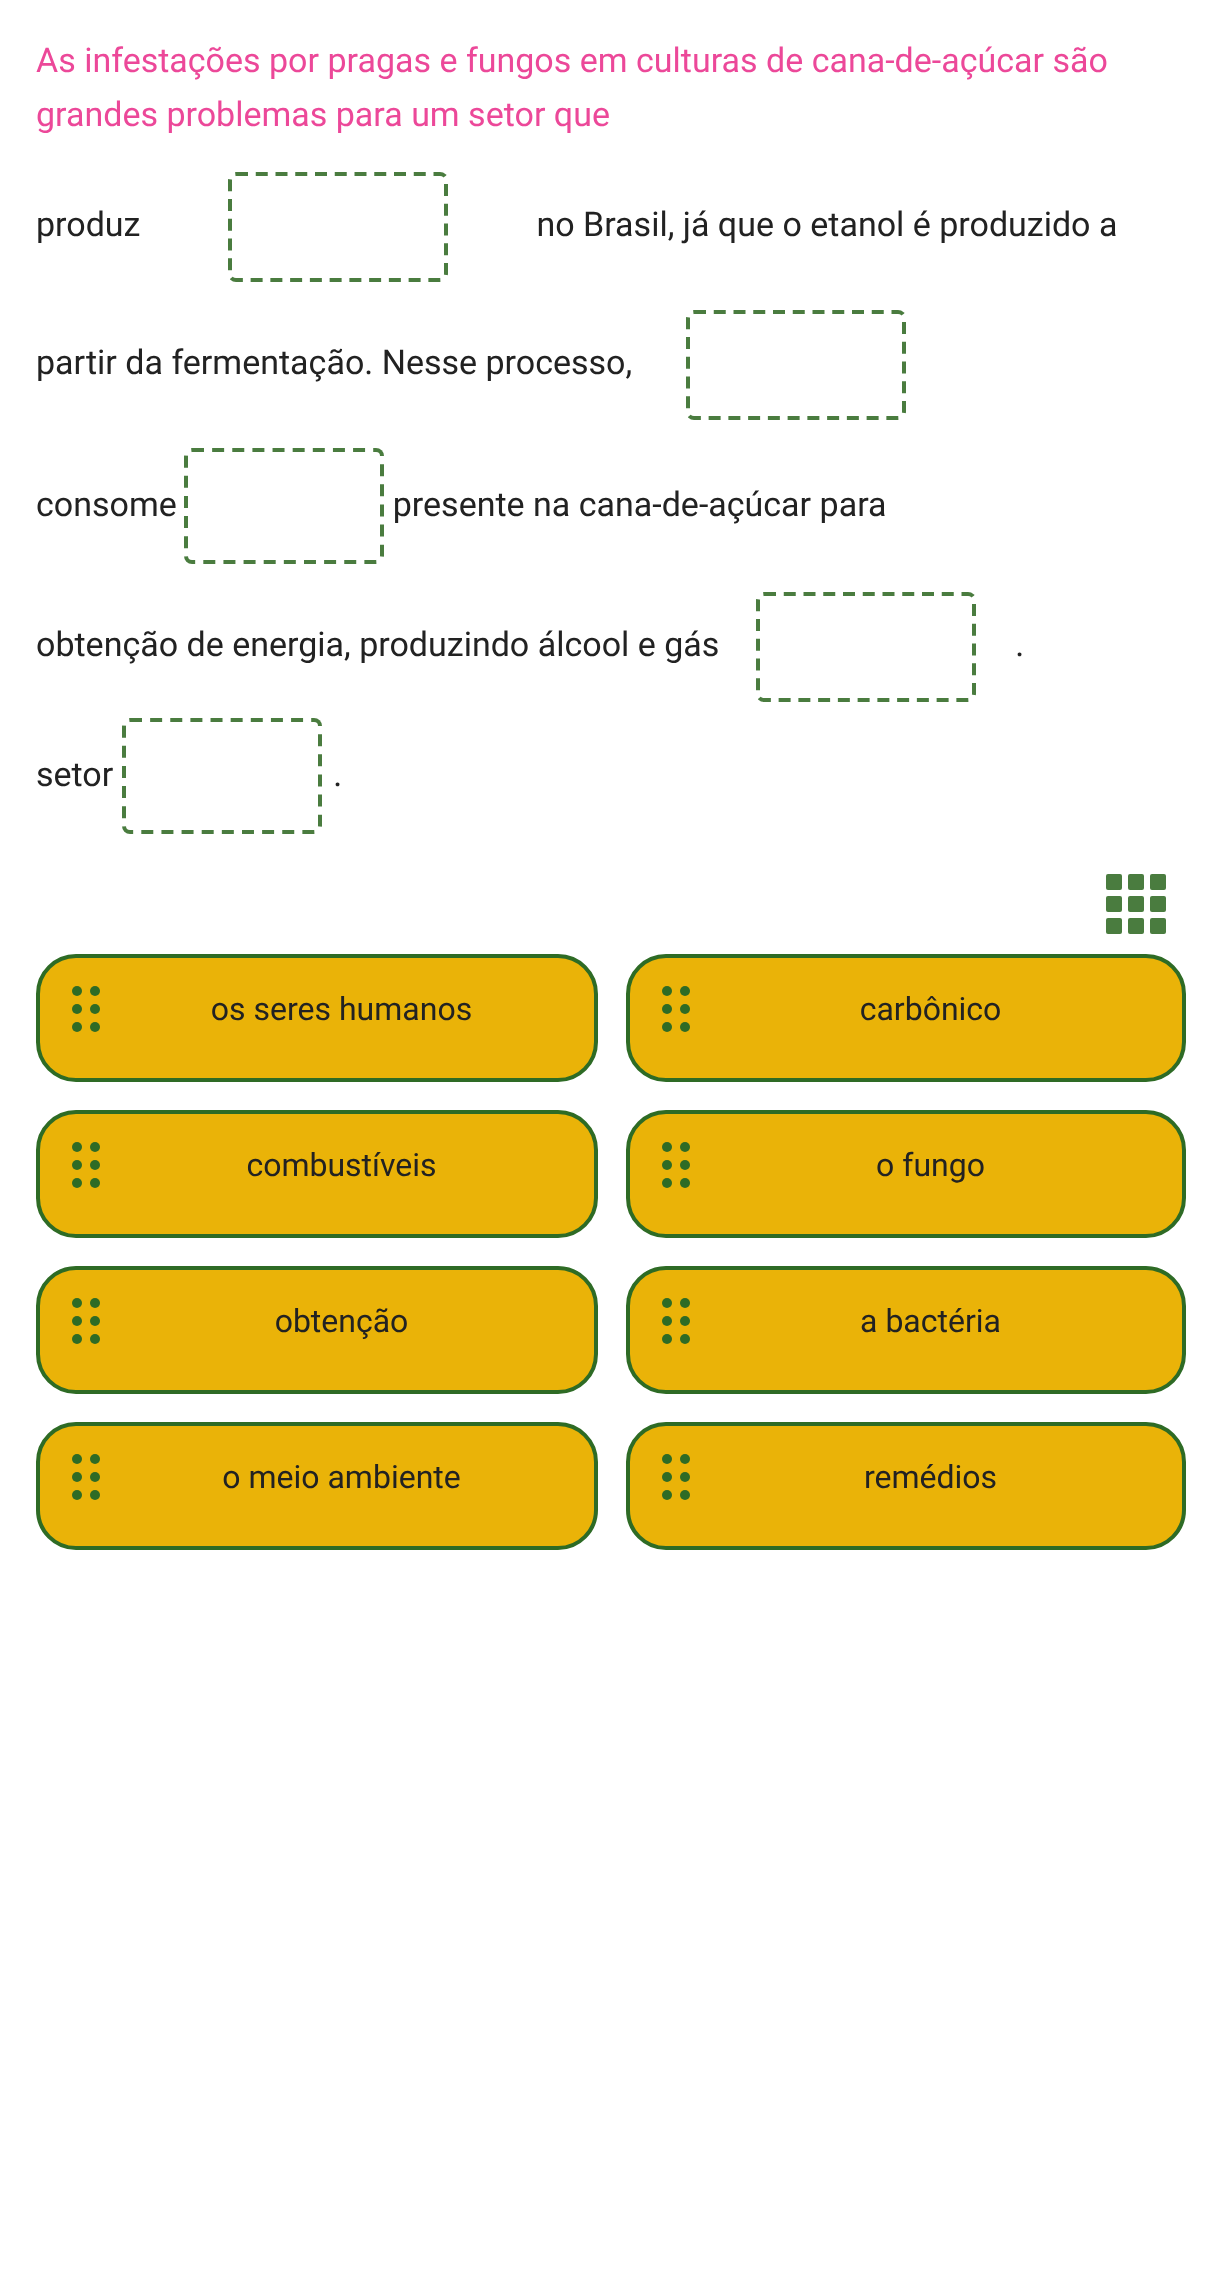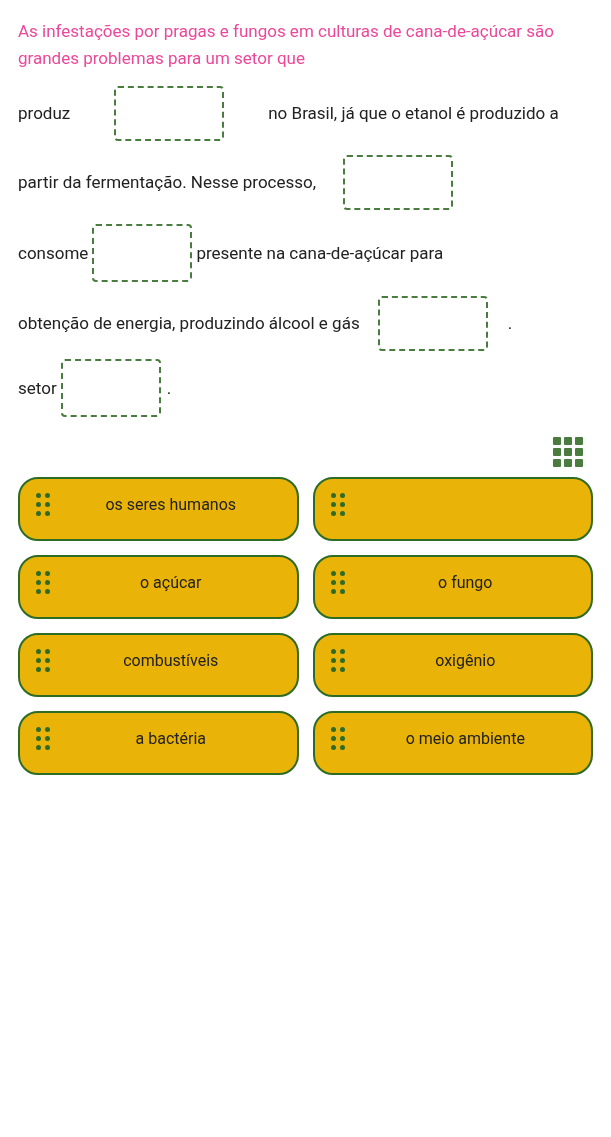--- a/index.html
+++ b/index.html
@@ -188,31 +188,32 @@
     </div>
     <div class="answer-card" draggable="true">
       <div class="drag-dots">
         <div class="drag-dot"></div>
         <div class="drag-dot"></div>
         <div class="drag-dot"></div>
         <div class="drag-dot"></div>
         <div class="drag-dot"></div>
         <div class="drag-dot"></div>
       </div>
-    </div>
-    <div class="answer-card" draggable="true">
-      <div class="drag-dots">
-        <div class="drag-dot"></div>
-        <div class="drag-dot"></div>
-        <div class="drag-dot"></div>
-        <div class="drag-dot"></div>
-        <div class="drag-dot"></div>
-        <div class="drag-dot"></div>
-      </div>
-      <span class="answer-label">o açúcar</span>
+      <span class="answer-label">carbônico</span>
+    </div>
+    <div class="answer-card" draggable="true">
+      <div class="drag-dots">
+        <div class="drag-dot"></div>
+        <div class="drag-dot"></div>
+        <div class="drag-dot"></div>
+        <div class="drag-dot"></div>
+        <div class="drag-dot"></div>
+        <div class="drag-dot"></div>
+      </div>
+      <span class="answer-label">combustíveis</span>
     </div>
     <div class="answer-card" draggable="true">
       <div class="drag-dots">
         <div class="drag-dot"></div>
         <div class="drag-dot"></div>
         <div class="drag-dot"></div>
         <div class="drag-dot"></div>
         <div class="drag-dot"></div>
         <div class="drag-dot"></div>
       </div>
@@ -220,32 +221,21 @@
     </div>
     <div class="answer-card" draggable="true">
       <div class="drag-dots">
         <div class="drag-dot"></div>
         <div class="drag-dot"></div>
         <div class="drag-dot"></div>
         <div class="drag-dot"></div>
         <div class="drag-dot"></div>
         <div class="drag-dot"></div>
       </div>
-      <span class="answer-label">combustíveis</span>
-    </div>
-    <div class="answer-card" draggable="true">
-      <div class="drag-dots">
-        <div class="drag-dot"></div>
-        <div class="drag-dot"></div>
-        <div class="drag-dot"></div>
-        <div class="drag-dot"></div>
-        <div class="drag-dot"></div>
-        <div class="drag-dot"></div>
-      </div>
-      <span class="answer-label">oxigênio</span>
+      <span class="answer-label">obtenção</span>
     </div>
     <div class="answer-card" draggable="true">
       <div class="drag-dots">
         <div class="drag-dot"></div>
         <div class="drag-dot"></div>
         <div class="drag-dot"></div>
         <div class="drag-dot"></div>
         <div class="drag-dot"></div>
         <div class="drag-dot"></div>
       </div>
@@ -255,13 +245,24 @@
       <div class="drag-dots">
         <div class="drag-dot"></div>
         <div class="drag-dot"></div>
         <div class="drag-dot"></div>
         <div class="drag-dot"></div>
         <div class="drag-dot"></div>
         <div class="drag-dot"></div>
       </div>
       <span class="answer-label">o meio ambiente</span>
     </div>
+    <div class="answer-card" draggable="true">
+      <div class="drag-dots">
+        <div class="drag-dot"></div>
+        <div class="drag-dot"></div>
+        <div class="drag-dot"></div>
+        <div class="drag-dot"></div>
+        <div class="drag-dot"></div>
+        <div class="drag-dot"></div>
+      </div>
+      <span class="answer-label">remédios</span>
+    </div>
   </div>
 
 </body></html>

